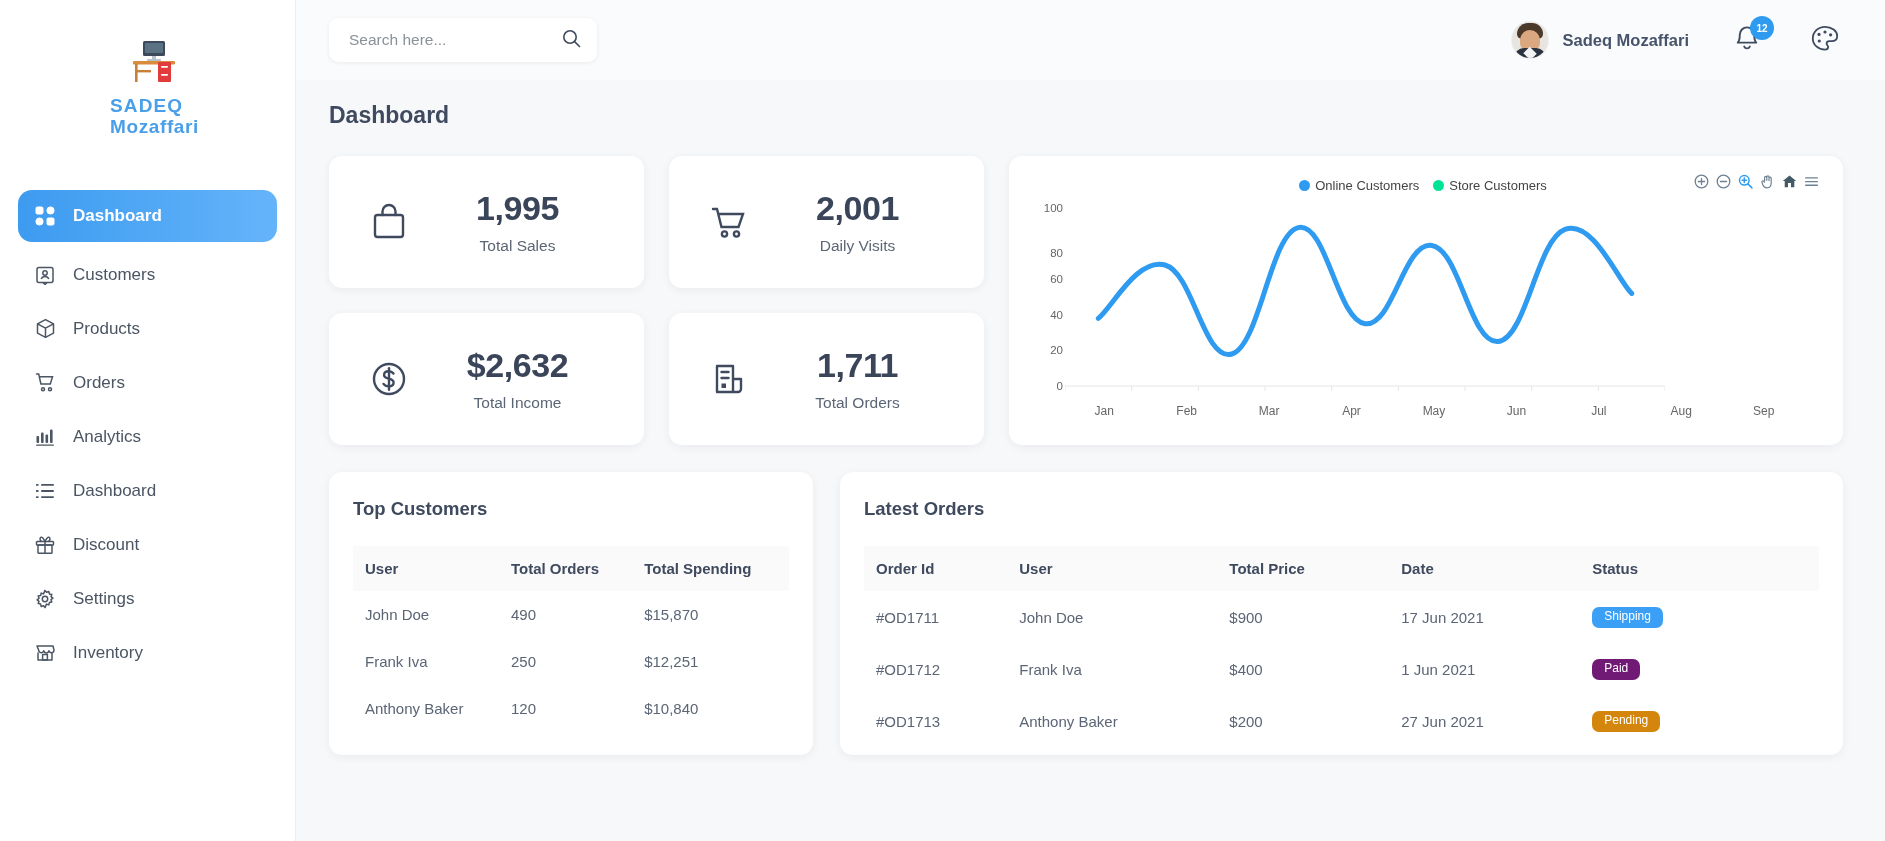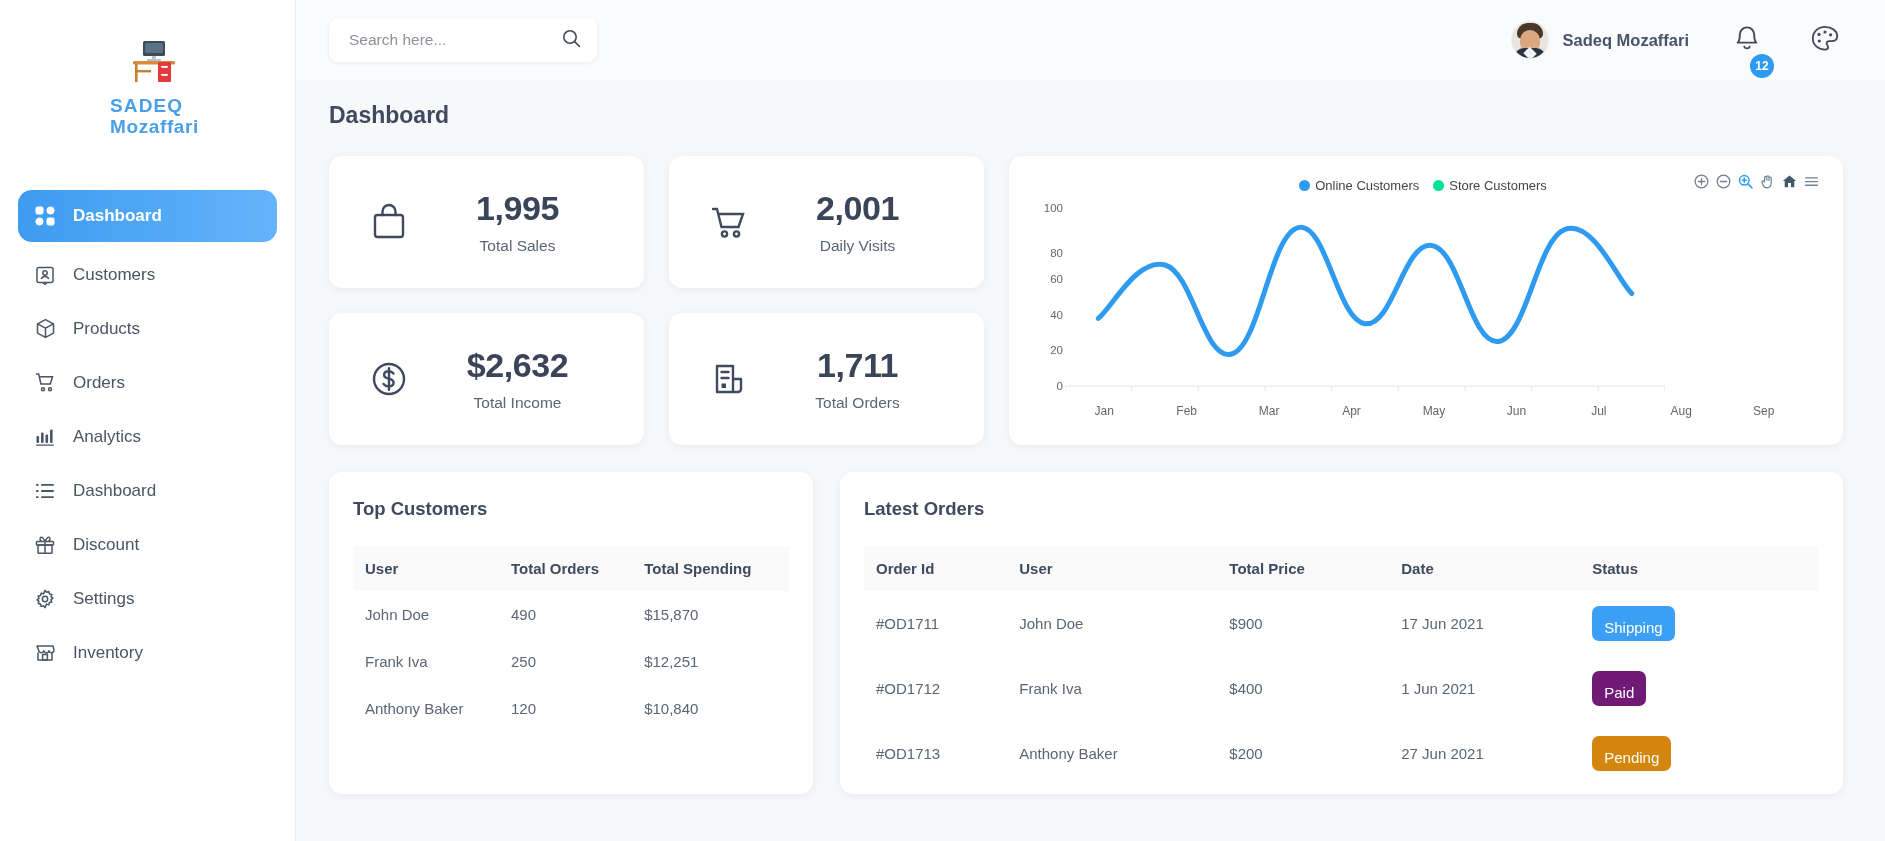--- a/index.html
+++ b/index.html
@@ -78,22 +78,22 @@
   .avatar .face { position:absolute; top:8px; left:8px; width:20px; height:22px; background:#d9a780; border-radius:10px 10px 9px 9px; }
   .avatar .body { position:absolute; bottom:0; left:2px; width:32px; height:10px; background:#2b3340; border-radius: 10px 10px 0 0; }
   .avatar .collar { position:absolute; bottom:0; left:13px; width:10px; height:9px; background:#f1f2f4; transform: rotate(45deg); }
   .username { font-size: 16.5px; font-weight: bold; color: #46536b; white-space: nowrap; }
 
   .bell-wrap { position: relative; width: 34px; height: 34px; margin-left: 22px; cursor: pointer; }
   .badge {
     position: absolute; top: -7px; right: -9px;
     min-width: 24px; height: 24px; padding: 0 5px;
     border-radius: 12px; background: #2e9bf0; color: #fff;
-    font-size: 12px; font-weight: bold;
-    display: flex; align-items: center; justify-content: center; margin-top: 38px;
+    font-size: 10px; font-weight: bold;
+    display: flex; align-items: center; justify-content: center;
   }
   .palette-wrap { width: 34px; height: 34px; margin-left: 24px; cursor: pointer; }
 
   .content { padding: 22px 42px 0 33px; }
   .page-title { font-size: 23px; font-weight: bold; color: #3f4a5f; margin-bottom: 27px; }
 
   .row-top { display: flex; gap: 25px; align-items: flex-start; }
   .stats-col { width: 655px; flex: 0 0 655px; }
   .stats-grid { display: grid; grid-template-columns: 1fr 1fr; gap: 25px; }
   .stat-card {
@@ -134,22 +134,22 @@
   .panel-orders { flex: 1; }
   .panel-title { font-size: 18.5px; font-weight: bold; color: #3f4a5f; margin-bottom: 26px; }
   table { width: 100%; border-collapse: collapse; }
   thead tr { background: #fafafa; }
   th {
     text-align: left; font-size: 15px; font-weight: bold; color: #3f4a5f;
     padding: 14px 8px 14px 12px;
   }
   td { font-size: 15px; color: #5b6575; padding: 15px 8px 15px 12px; }
   .badge-pill {
-    display: inline-block; padding: 14px 12px 6px; border-radius: 7px;
-    color: #fff; font-size: 15px; line-height: 1;
+    display: inline-block; padding: 3px 12px 6px; border-radius: 7px;
+    color: #fff; font-size: 12px; line-height: 1;
   }
 </style>
 </head>
 <body>
 
 <div class="app">
 
   <aside class="sidebar">
     <div class="logo">
       <div class="logo-mark">

